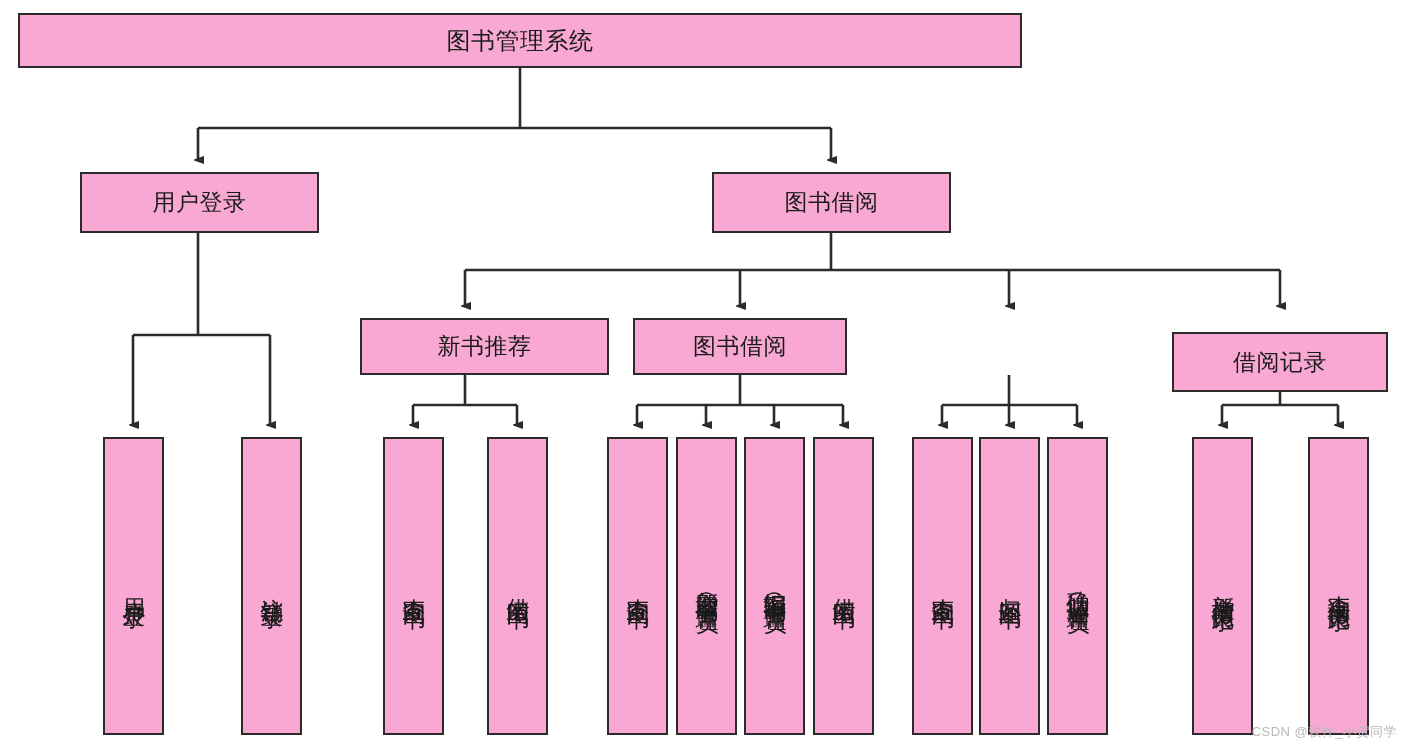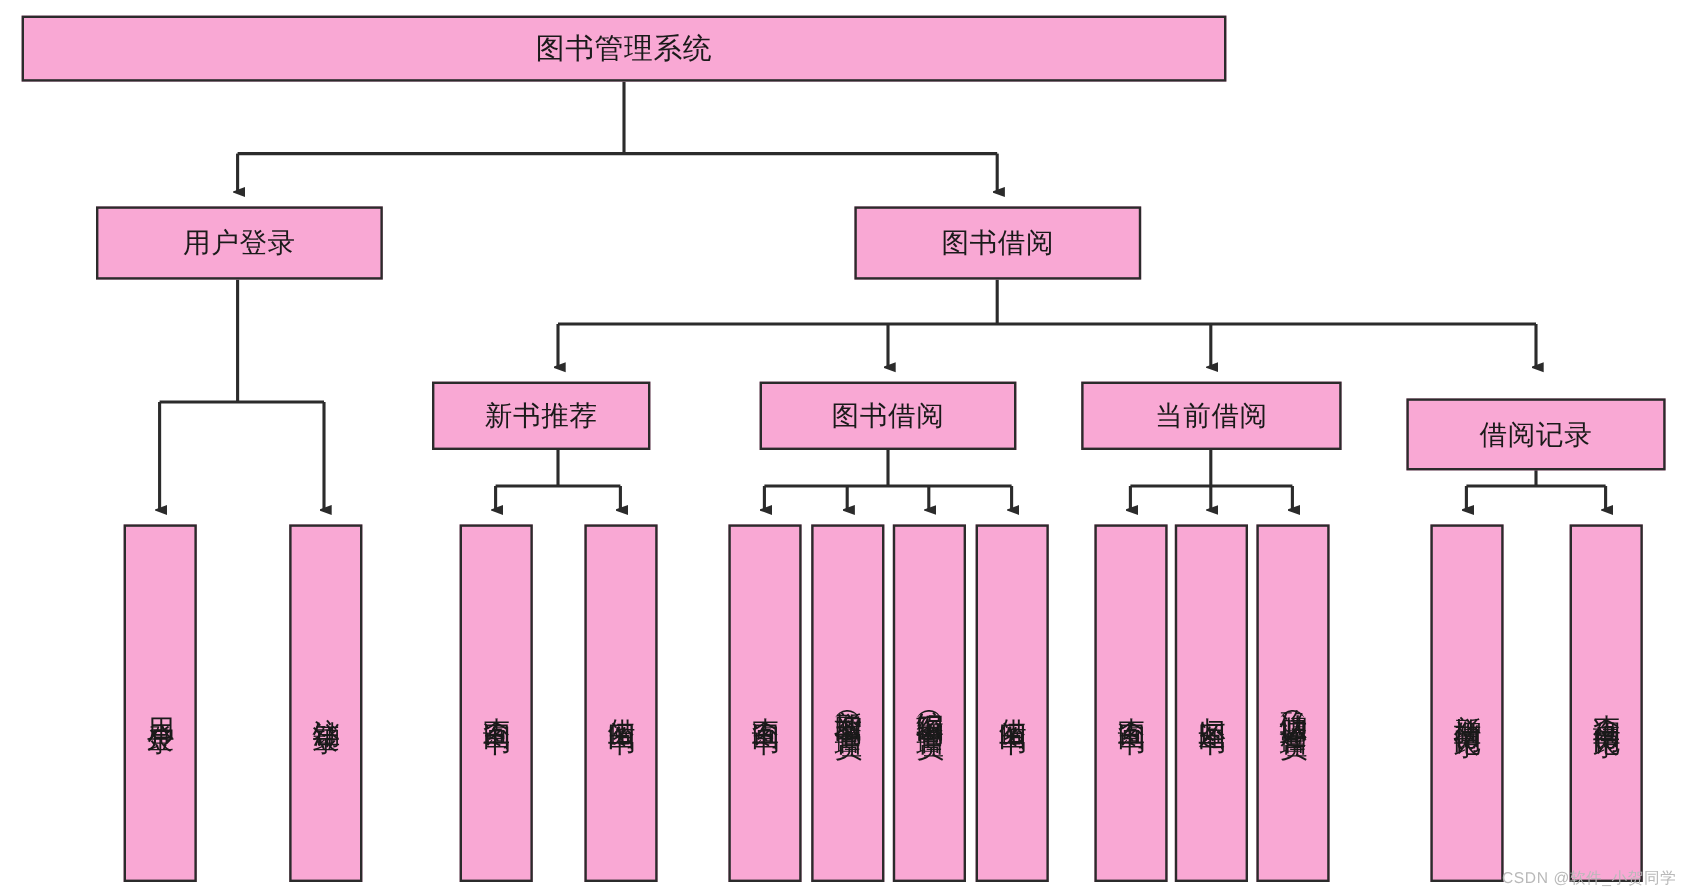--- a/index.html
+++ b/index.html
@@ -128,31 +128,28 @@
   </div>
 
   <div class="node horiz" style="left:80px; top:172px; width:239px; height:61px;">
     <span class="label">用户登录</span>
   </div>
 
   <div class="node horiz" style="left:712px; top:172px; width:239px; height:61px;">
     <span class="label">图书借阅</span>
   </div>
 
-  <div class="node horiz" style="left:360px; top:318px; width:182px; height:57px;align-items:center;">
+  <div class="node horiz" style="left:360px; top:318px; width:249px; height:57px;align-items:center;">
     <span class="label">新书推荐</span>
   </div>
 
   <div class="node horiz" style="left:633px; top:318px; width:214px; height:57px;text-align:center;">
     <span class="label">图书借阅</span>
   </div>
 
-  <div class="node horiz" style="left:901px; top:318px; width:217px; height:57px;">
-    <span class="label">当前借阅</span>
-  </div>
 
   <div class="node horiz" style="left:1172px; top:332px; width:216px; height:60px;">
     <span class="label">借阅记录</span>
   </div>
 
   <div class="node vert" style="left:103px; top:437px; width:61px; height:298px;">
     <span class="label">用户登录</span>
   </div>
 
   <div class="node vert" style="left:241px; top:437px; width:61px; height:298px;">

